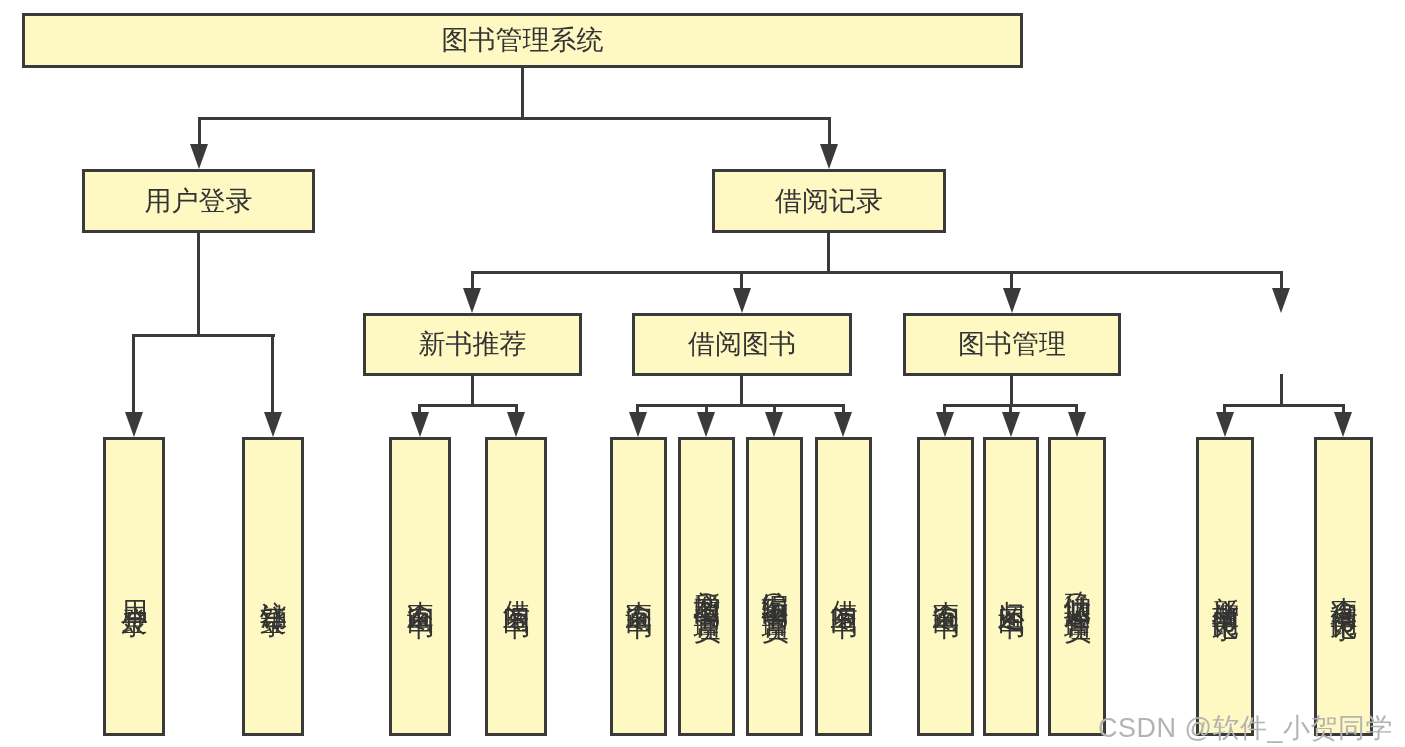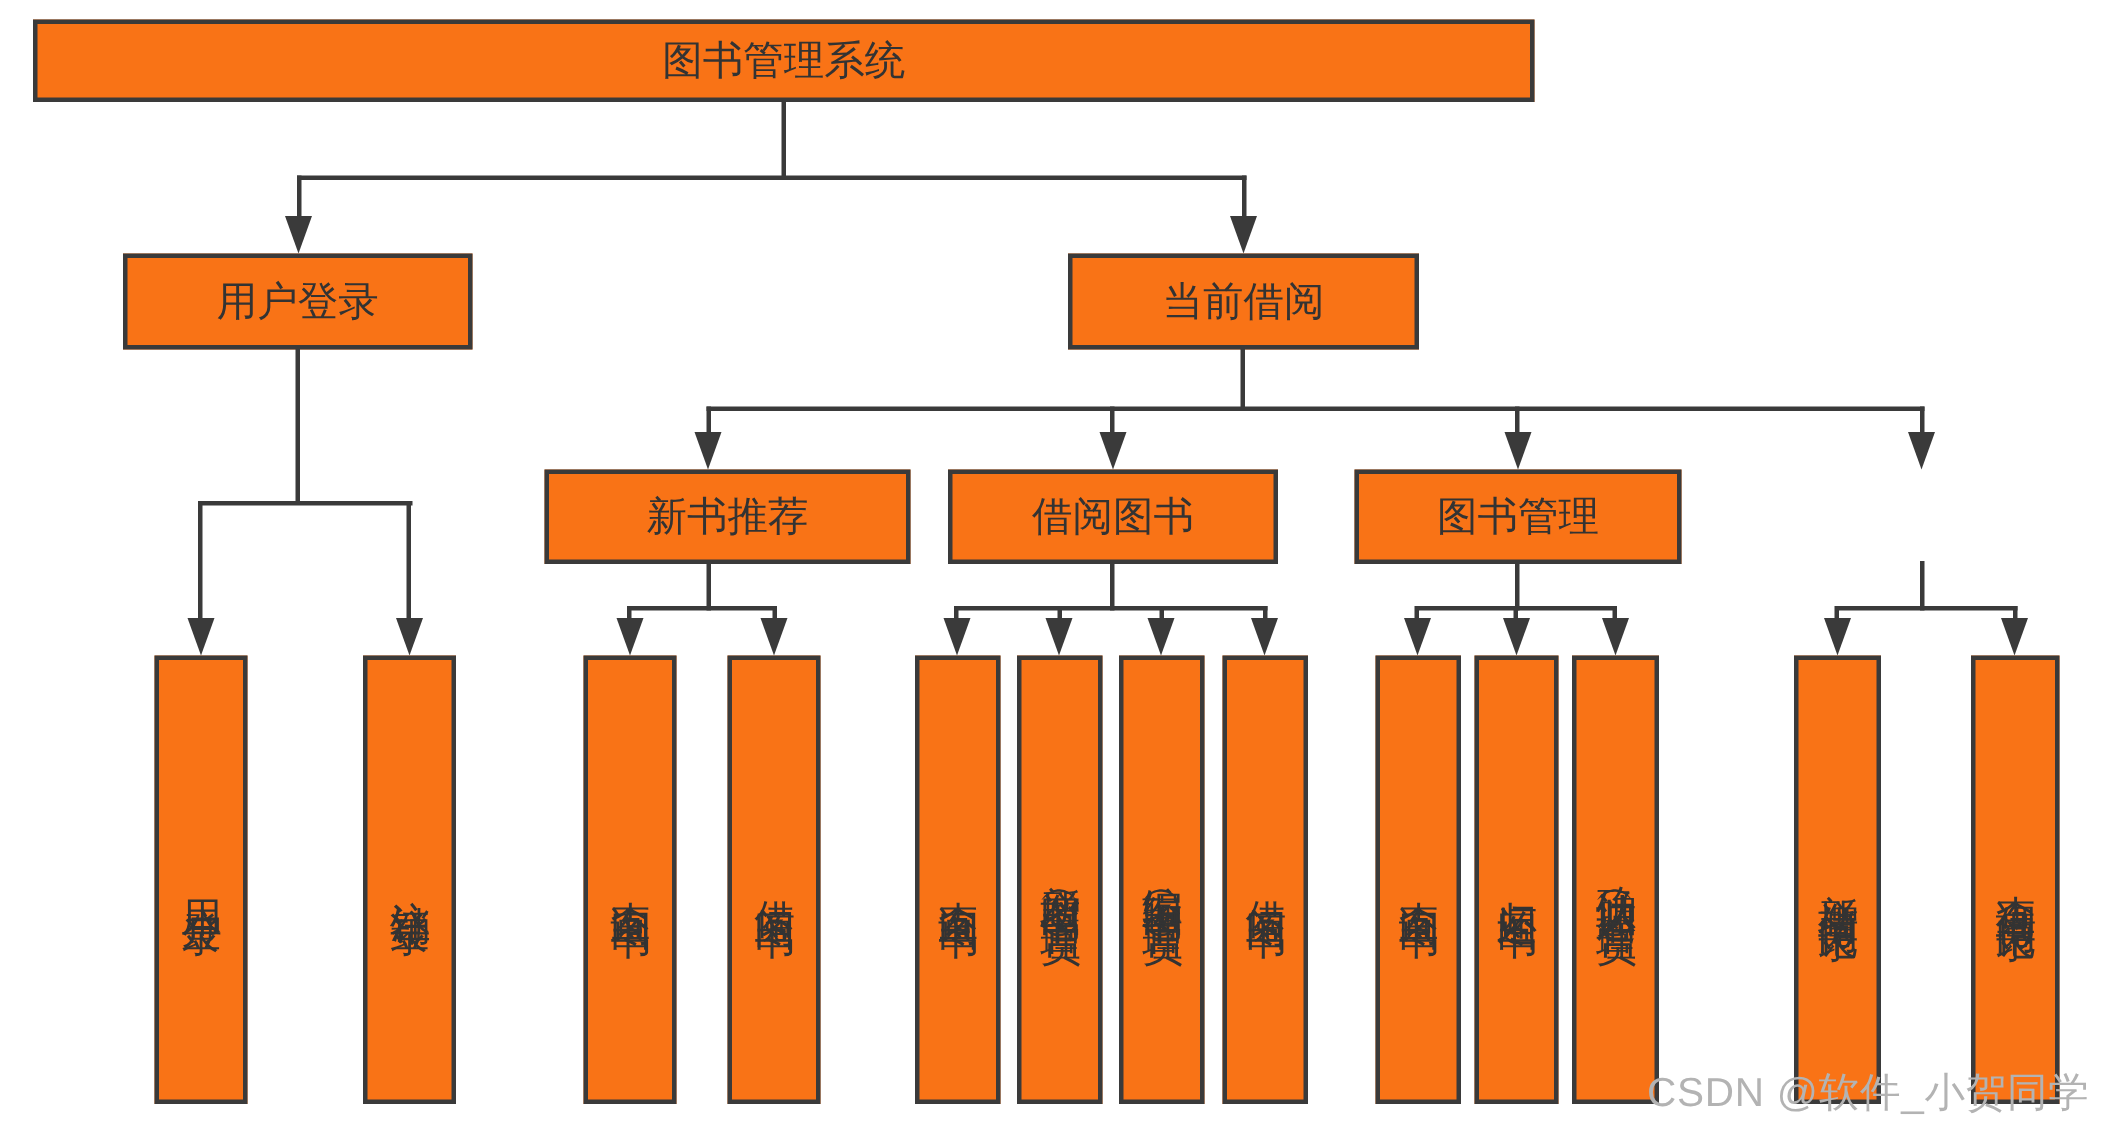--- a/index.html
+++ b/index.html
@@ -15,21 +15,21 @@
     height: 747px;
     background: var(--background);
     font-family: "Liberation Sans", sans-serif;
     color: var(--text);
     overflow: hidden;
   }
   .box {
     position: absolute;
     box-sizing: border-box;
     border: 3px solid var(--line);
-    background: #f97316;
+    background: #fef9c3;
     display: flex;
     align-items: center;
     justify-content: center;
     font-size: 27px;
     color: var(--text);
     line-height: 1.2;
     white-space: nowrap;
   }
   .vbox span {
     writing-mode: vertical-rl;
@@ -70,42 +70,42 @@
   <div class="hline" style="left:198px; top:117px; width:633px;"></div>
   <div class="vline" style="left:198px; top:117px; height:30px;"></div>
   <div class="arrow" style="left:190px; top:144px;"></div>
   <div class="vline" style="left:828px; top:117px; height:30px;"></div>
   <div class="arrow" style="left:820px; top:144px;"></div>
 
   <div class="box" style="left:82px; top:169px; width:233px; height:64px;">
     <span>用户登录</span>
   </div>
   <div class="box" style="left:712px; top:169px; width:234px; height:64px;">
-    <span>当前借阅</span>
+    <span>借阅记录</span>
   </div>
 
   <div class="vline" style="left:197px; top:231px; height:105px;"></div>
   <div class="hline" style="left:132px; top:334px; width:143px;"></div>
   <div class="vline" style="left:132px; top:334px; height:80px;"></div>
   <div class="arrow" style="left:125px; top:412px;"></div>
   <div class="vline" style="left:271px; top:334px; height:80px;"></div>
   <div class="arrow" style="left:264px; top:412px;"></div>
 
   <div class="vline" style="left:827px; top:231px; height:43px;"></div>
   <div class="hline" style="left:471px; top:271px; width:812px;"></div>
   <div class="vline" style="left:471px; top:271px; height:20px;"></div>
   <div class="arrow" style="left:463px; top:288px;"></div>
   <div class="vline" style="left:740px; top:271px; height:20px;"></div>
   <div class="arrow" style="left:733px; top:288px;"></div>
   <div class="vline" style="left:1010px; top:271px; height:20px;"></div>
   <div class="arrow" style="left:1003px; top:288px;"></div>
   <div class="vline" style="left:1280px; top:271px; height:20px;"></div>
   <div class="arrow" style="left:1272px; top:288px;"></div>
 
-  <div class="box" style="left:363px; top:313px; width:244px; height:63px;">
+  <div class="box" style="left:363px; top:313px; width:219px; height:63px;">
     <span>新书推荐</span>
   </div>
   <div class="box" style="left:632px; top:313px; width:220px; height:63px;">
     <span>借阅图书</span>
   </div>
   <div class="box" style="left:903px; top:313px; width:218px; height:63px;">
     <span>图书管理</span>
   </div>
 
   <div class="vline" style="left:471px; top:374px; height:33px;"></div>

